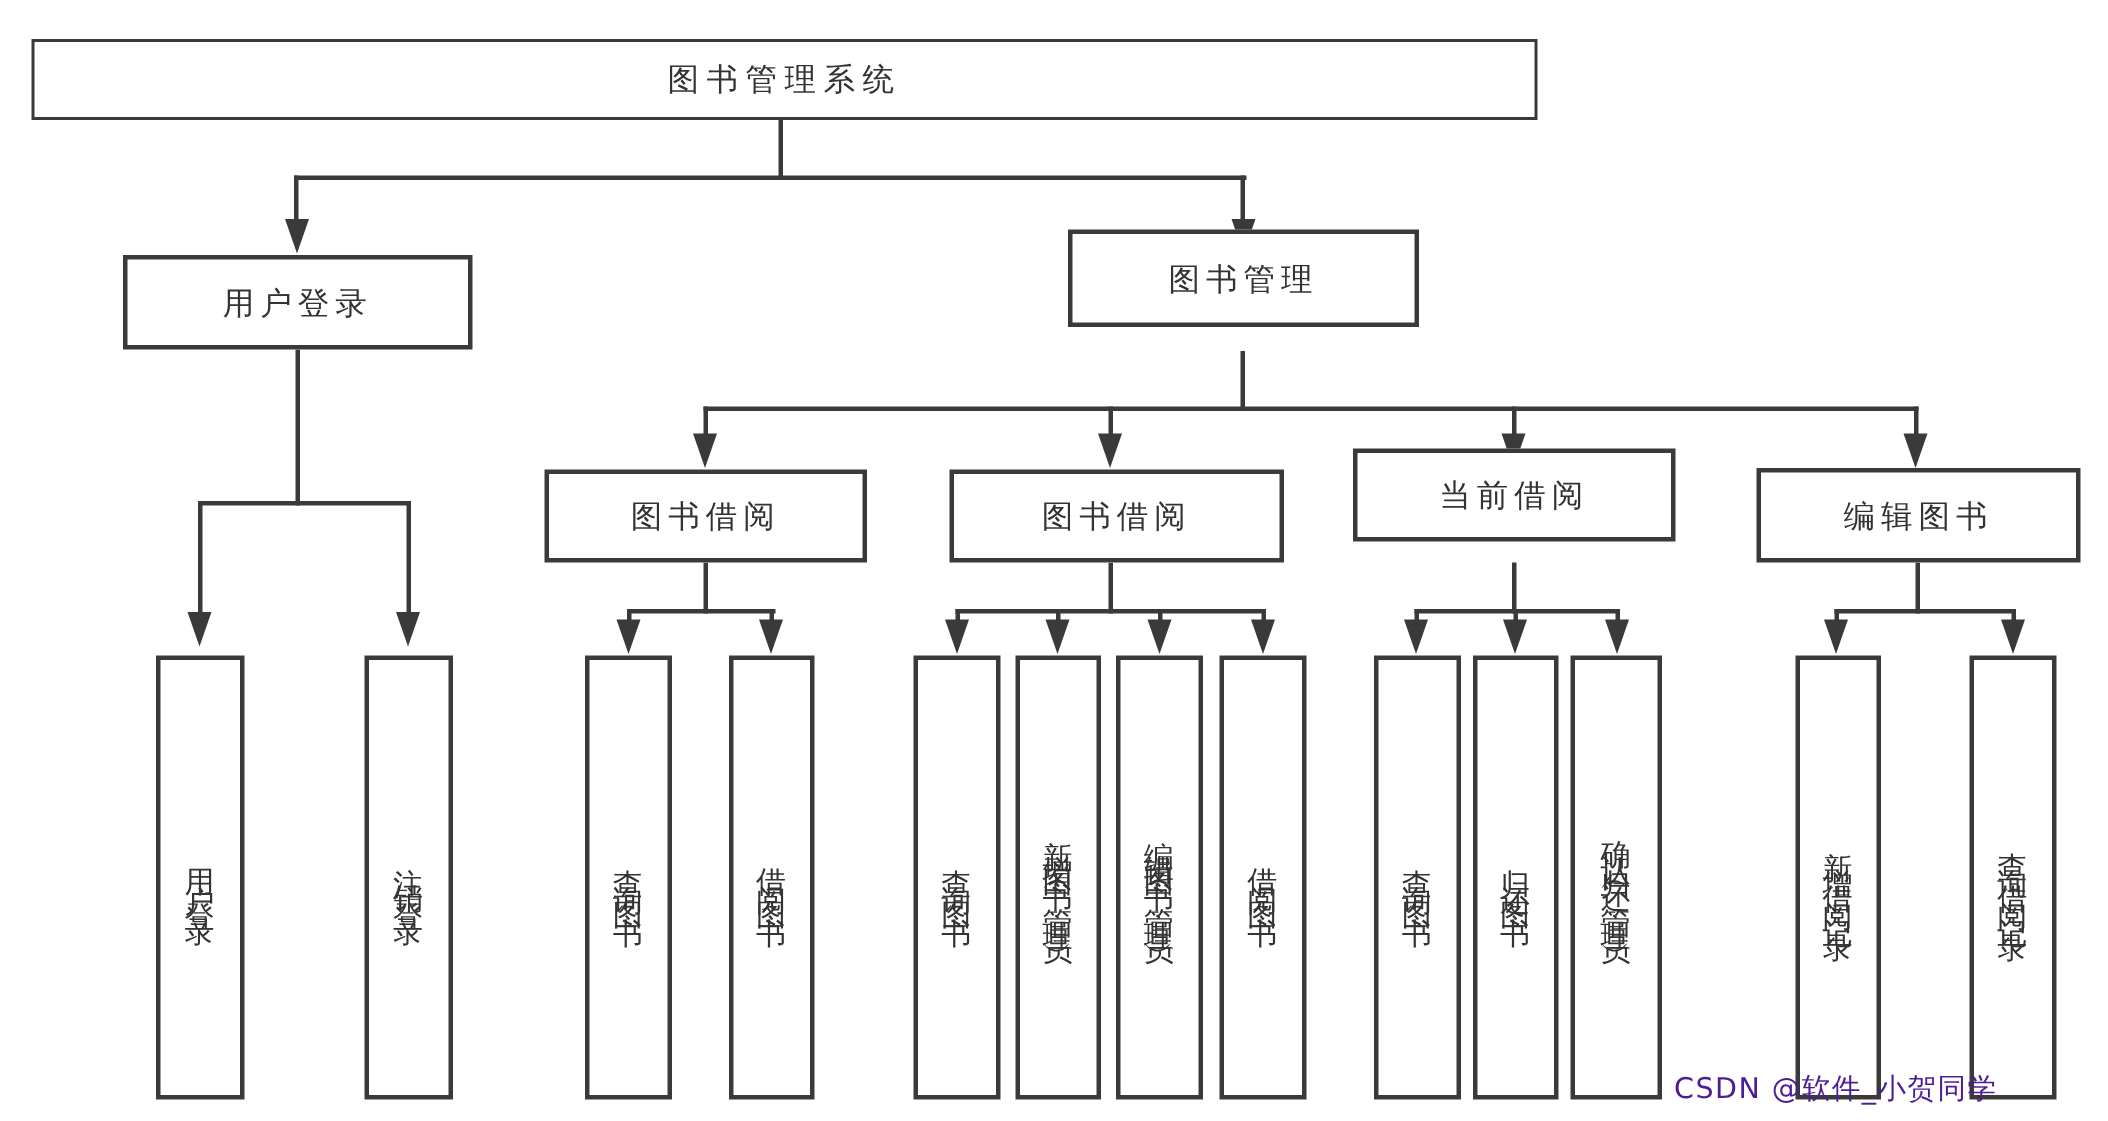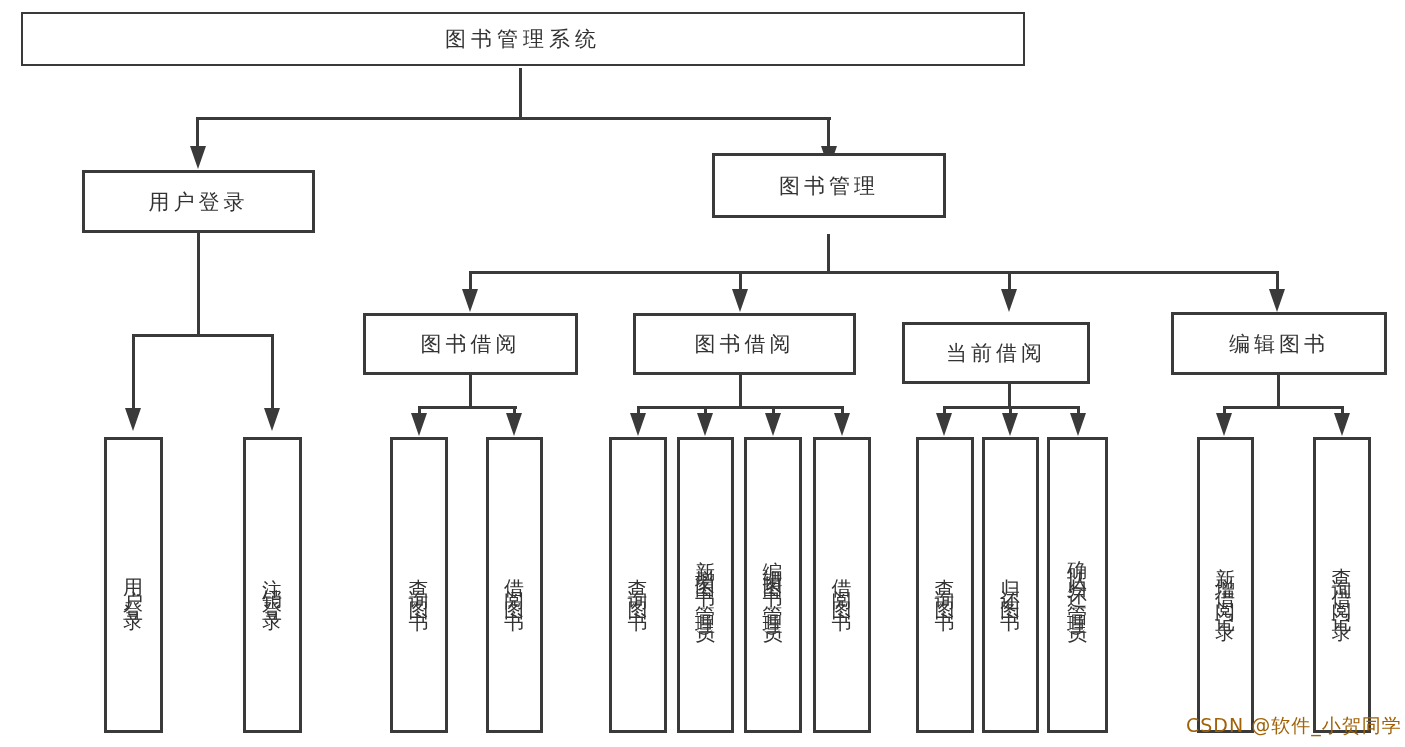--- a/index.html
+++ b/index.html
@@ -18,26 +18,26 @@
     top:437px;height:296px;white-space:normal;
   }
   .vline{position:absolute;width:3px;background:#3a3a3a;z-index:1;}
   .hline{position:absolute;height:3px;background:#3a3a3a;z-index:1;}
   .arrow{
     position:absolute;width:0;height:0;z-index:1;
     border-left:8px solid transparent;border-right:8px solid transparent;
     border-top:23px solid #3a3a3a;
   }
   
-  #b-root{left:21px;top:12px;width:1004px;height:54px;border-width:2px;letter-spacing:5px;}
+  #b-root{left:21px;top:26px;width:1004px;height:54px;border-width:2px;letter-spacing:5px;}
   #b-ul{left:82px;top:170px;width:233px;height:63px;}
   #b-bm{left:712px;top:153px;width:234px;height:65px;}
   #b-nbr{left:363px;top:313px;width:215px;height:62px;}
   #b-bb{left:633px;top:313px;width:223px;height:62px;}
-  #b-cb{left:902px;top:322px;width:188px;height:62px;}
+  #b-cb{left:902px;top:299px;width:215px;height:62px;}
   #b-br{left:1171px;top:312px;width:216px;height:63px;}
   #l1{left:104px;width:59px;}
   #l2{left:243px;width:59px;}
   #l3{left:390px;width:58px;}
   #l4{left:486px;width:57px;}
   #l5{left:609px;width:58px;}
   #l6{left:677px;width:57px;letter-spacing:9px;}
   #l7{left:744px;width:58px;letter-spacing:9px;}
   #l8{left:813px;width:58px;}
   #l9{left:916px;width:58px;}
@@ -96,22 +96,22 @@
   #c-l11-drop{left:1077px;top:406px;height:10px;}
   #a-l11{left:1070px;top:413px;}
   #c-br-stem2{left:1277px;top:375px;height:34px;}
   #c-br-bar2{left:1223px;top:406px;width:121px;}
   #c-l12-drop{left:1223px;top:406px;height:10px;}
   #a-l12{left:1216px;top:413px;}
   #c-l13-drop{left:1341px;top:406px;height:10px;}
   #a-l13{left:1334px;top:413px;}
   
   #watermark{
-    position:absolute;left:1186px;top:713px;z-index:10;
-    font-size:19px;letter-spacing:1px;color:#a16207;white-space:nowrap;
+    position:absolute;left:1116px;top:713px;z-index:10;
+    font-size:19px;letter-spacing:1px;color:#4c1d95;white-space:nowrap;
   }
 </style>
 </head>
 <body>
 
 <div id="canvas">
 
   <div class="box" id="b-root">图书管理系统</div>
 
   <div class="box" id="b-ul">用户登录</div>

